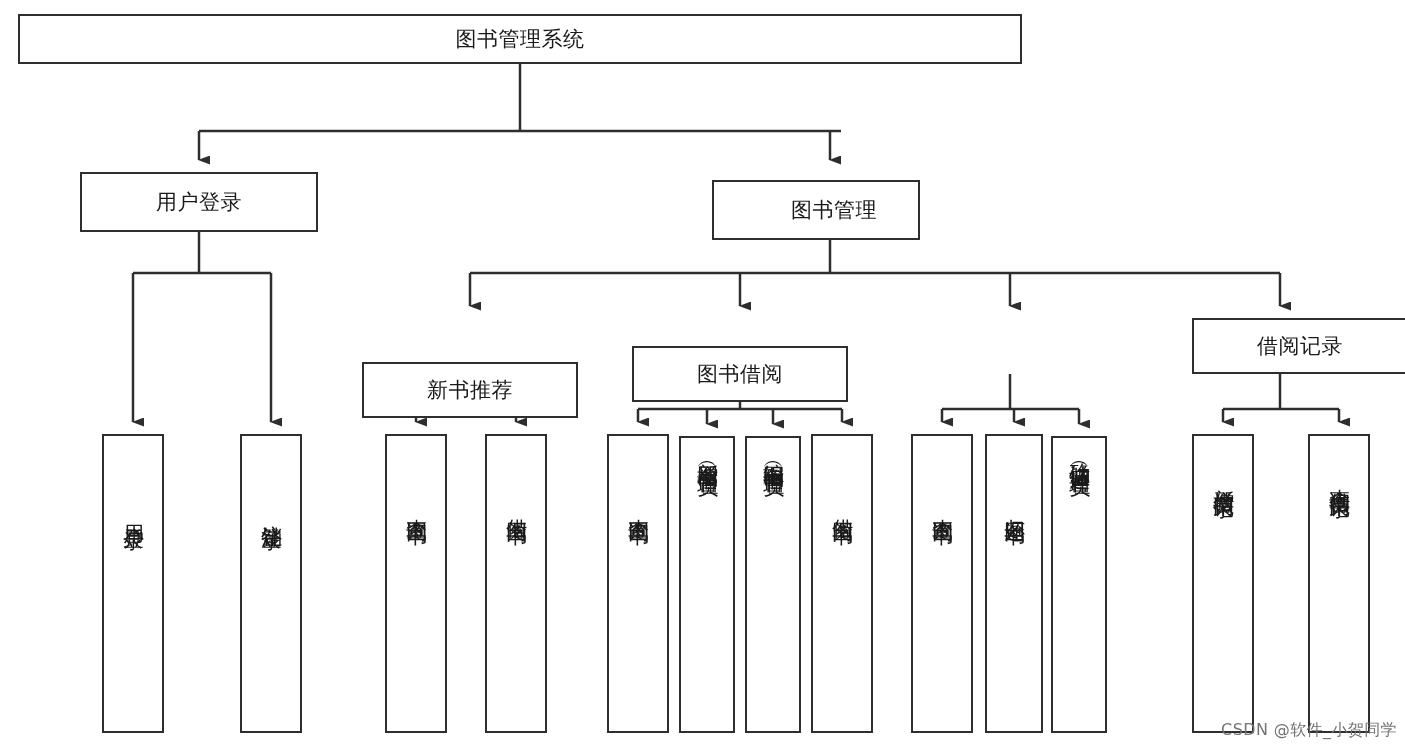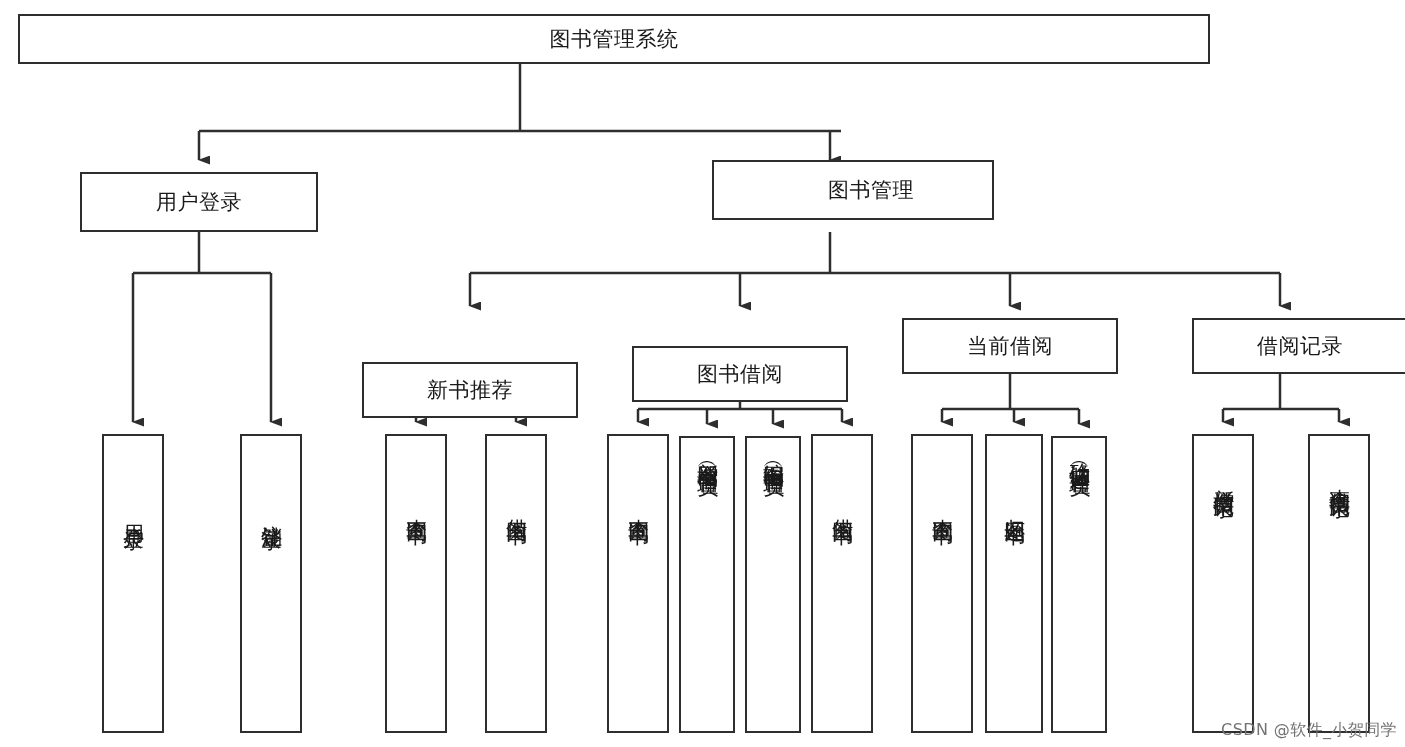--- a/index.html
+++ b/index.html
@@ -111,39 +111,36 @@
       <path d="M1014,409 L1014,422" marker-end="url(#arw)"></path>
       <path d="M1079,409 L1079,424" marker-end="url(#arw)"></path>
 
       <path d="M1280,374 L1280,409"></path>
       <path d="M1223,409 L1339,409"></path>
       <path d="M1223,409 L1223,422" marker-end="url(#arw)"></path>
       <path d="M1339,409 L1339,422" marker-end="url(#arw)"></path>
     </g>
   </svg>
 
-  <div class="node" style="left:18px; top:14px; width:1192px; height:50px;">
+  <div class="node" style="left:18px; top:14px; width:1004px; height:50px;">
     <span class="label">图书管理系统</span>
   </div>
 
   <div class="node" style="left:80px; top:172px; width:238px; height:60px;">
     <span class="label">用户登录</span>
   </div>
-  <div class="node" style="left:712px; top:160px; width:282px; height:60px;padding-left:36px;">
+  <div class="node" style="left:712px; top:180px; width:208px; height:60px;padding-left:36px;">
     <span class="label">图书管理</span>
   </div>
 
   <div class="node" style="left:362px; top:318px; width:216px; height:56px;margin-top:44px;">
     <span class="label">新书推荐</span>
   </div>
   <div class="node" style="left:632px; top:318px; width:216px; height:56px;margin-top:28px;">
     <span class="label">图书借阅</span>
-  </div>
-  <div class="node" style="left:902px; top:318px; width:216px; height:56px;">
-    <span class="label">当前借阅</span>
   </div>
   <div class="node" style="left:1172px; top:318px; width:216px; height:56px;margin-left:20px;">
     <span class="label">借阅记录</span>
   </div>
 
   <div class="node vert" style="left:102px; top:434px; width:62px; height:299px; padding-top:72px;">
     <span class="label">用户登录</span>
   </div>
   <div class="node vert" style="left:240px; top:434px; width:62px; height:299px; padding-top:72px;">
     <span class="label">注销登录</span>

